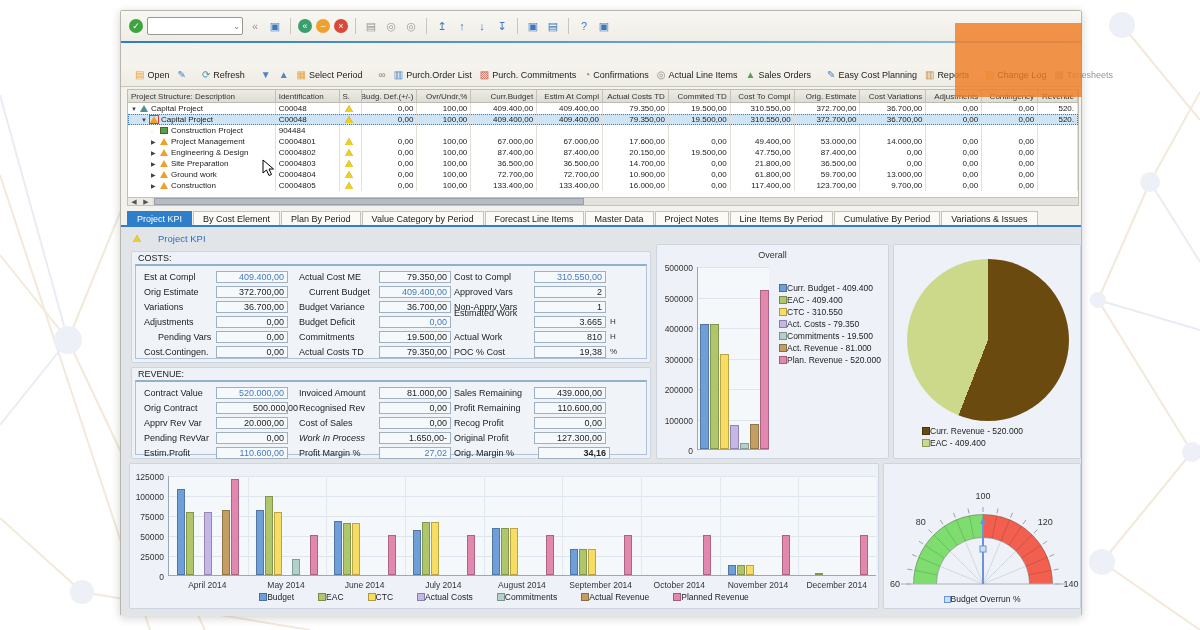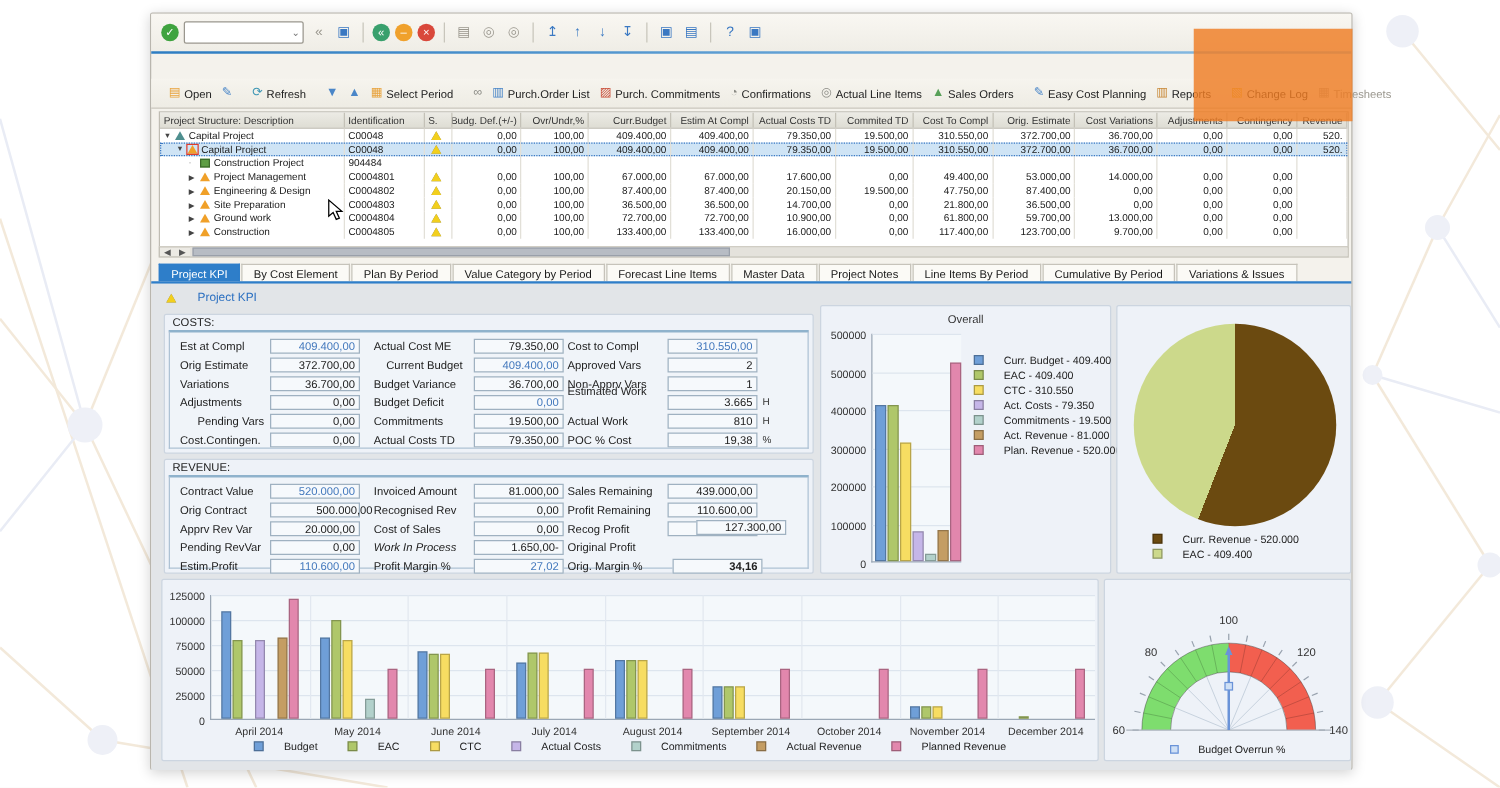--- a/index.html
+++ b/index.html
@@ -89,21 +89,21 @@
              border:1px solid #aec2d4; border-top:2px solid #8fb2cc; background:#f0f4f9; }
   .flabel { position:absolute; font-size:9px; color:#222; }
   .vbox { position:absolute; width:72px; height:12px; background:#f6f9fc; border:1px solid #9fb1c1;
           font-size:9px; text-align:right; padding-right:3px; line-height:11px; color:#222; }
   .vbox.hl { color:#4479bd; }
   .unit { position:absolute; font-size:8px; color:#333; }
 
   .ax { position:absolute; font-size:8.5px; color:#333; text-align:right; }
   .bar { position:absolute; border:1px solid rgba(0,0,0,.25); }
   .grid { position:absolute; background:#dde5ee; }
-  .leg-item { display:flex; align-items:center; gap:16px; font-size:8.5px; color:#222; white-space:nowrap; }
+  .leg-item { display:flex; align-items:center; gap:0; font-size:8.5px; color:#222; white-space:nowrap; }
   .leg-sq { width:8px; height:8px; border:1px solid rgba(0,0,0,.3); display:inline-block; }
   #ov-title { position:absolute; top:5px; width:100%; text-align:center; font-size:9px; color:#333; }
   #ov-plot, #mo-plot { position:absolute; background:#f4f8fb; border-left:1px solid #9aa7b5;
                        border-bottom:1px solid #9aa7b5; }
   #ov-legend { position:absolute; left:122px; top:38px; display:flex; flex-direction:column; gap:2px; }
   #pie { position:absolute; border-radius:50%; }
   #pie-legend { position:absolute; left:28px; top:181px; display:flex; flex-direction:column; gap:2px; }
   #mo-legend { position:absolute; left:0; right:0; top:128px; display:flex; justify-content:center; gap:24px; }
   #ga-legend { position:absolute; left:0; right:0; top:130px; display:flex; justify-content:center; }
 
@@ -542,21 +542,21 @@
           <div class="vbox" style="left: 243px; top: 50px;">1.650,00-</div>
           <span class="flabel" style="left: 163px; top: 66px;">Profit Margin %</span>
           <div class="vbox hl" style="left: 243px; top: 65px;">27,02</div>
           <span class="flabel" style="left: 318px; top: 6px;">Sales Remaining</span>
           <div class="vbox" style="left: 398px; top: 5px;">439.000,00</div>
           <span class="flabel" style="left: 318px; top: 21px;">Profit Remaining</span>
           <div class="vbox" style="left: 398px; top: 20px;">110.600,00</div>
           <span class="flabel" style="left: 318px; top: 36px;">Recog Profit</span>
           <div class="vbox" style="left: 398px; top: 35px;">0,00</div>
           <span class="flabel" style="left: 318px; top: 51px;">Original Profit</span>
-          <div class="vbox" style="left: 398px; top: 34px; margin-left: 23px;">127.300,00</div>
+          <div class="vbox" style="left: 398px; top: 50px;">127.300,00</div>
           <span class="flabel" style="left: 318px; top: 66px;">Orig. Margin %</span>
           <div class="vbox" style="left: 402px; top: 65px; font-weight: bold;">34,16</div>
         </div>
     </div>
 
     <div class="panel" id="p-overall" style="left:535px; top:17px; width:233px; height:215px;">
       <div id="ov-title">Overall</div>
       <div id="ov-plot" style="left:40px; top:22px; width:72px; height:183px;">
           <div class="grid" style="left: 0px; right: 0px; height: 1px; top: 152.5px;"></div>
           <div class="grid" style="left: 0px; right: 0px; height: 1px; top: 122px;"></div>

